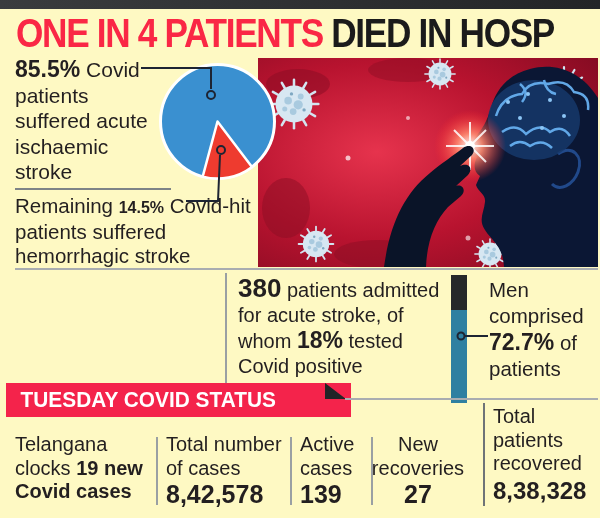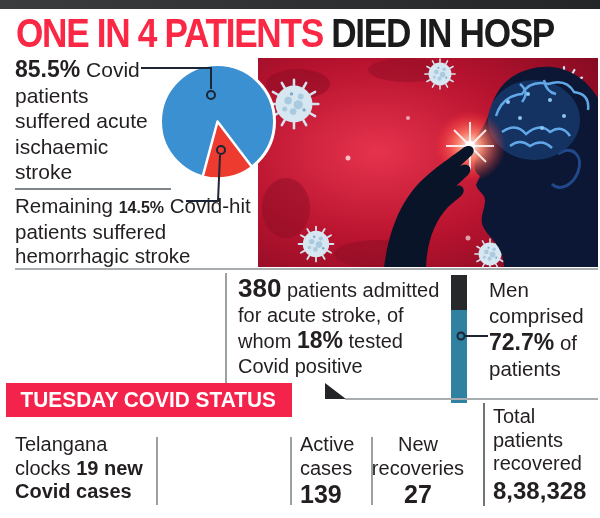--- a/index.html
+++ b/index.html
@@ -1,16 +1,16 @@
 <!DOCTYPE html>
 <html><head>
 <meta charset="utf-8">
 <style>
   html,body{margin:0;padding:0;background:#dfe1e0;}
-  .stage{position:relative;width:600px;height:518px;background:#ffffff;overflow:hidden;
+  .stage{position:relative;width:600px;height:518px;background:#fef9c3;overflow:hidden;
          font-family:"Liberation Sans","DejaVu Sans",sans-serif;color:#231f20;}
   .abs{position:absolute;}
   .topbar{left:0;top:0;width:600px;height:9px;background:linear-gradient(90deg,#3a3c3e,#232527);}
   .headline{left:16px;top:11px;font-size:40px;font-weight:bold;letter-spacing:-1.5px;
             white-space:nowrap;transform:scaleX(.88);transform-origin:left top;line-height:44px;}
   .hl-red{color:#fa2745;}
   .hl-black{color:#1b1b1b;}
   .callout1{left:15px;top:57px;width:142px;font-size:21px;line-height:25.5px;font-weight:500;}
   .callout1 .pct{font-weight:bold;font-size:23px;}
   .rule{background:#7e8487;}
@@ -18,21 +18,21 @@
   .callout2{left:15px;top:194px;width:242px;font-size:20.5px;line-height:24px;}
   .callout2 .pct{font-weight:bold;font-size:16px;}
   .fact{font-size:20px;line-height:25px;}
   .fact b{font-weight:bold;}
   .fact .big{font-size:26px;font-weight:bold;}
   .fact .mid{font-size:23px;font-weight:bold;}
   .vline{background:#9aa0a3;}
   .bar-col{left:451px;top:275px;width:16px;height:128px;display:flex;flex-direction:column;}
   .bar-rest{background:#26282a;}
   .bar-fill{background:#2f80a1;flex:0 0 auto;}
-  .banner{left:6px;top:383px;width:286px;height:34px;background:#f4234b;}
+  .banner{left:6px;top:383px;width:345px;height:34px;background:#f4234b;}
   .banner span{display:block;padding-left:15px;font-size:21.5px;font-weight:bold;color:#ffffff;
                line-height:34px;letter-spacing:0;transform:scaleX(.97);transform-origin:left;white-space:nowrap;}
   .banner-fold{left:325px;top:383px;width:0;height:0;border-bottom:16px solid #222427;border-right:21px solid transparent;}
   .stat{font-size:20px;line-height:23.5px;}
   .stat .value{font-weight:bold;font-size:25px;line-height:27px;margin-top:1px;}
   .stat b{font-weight:bold;}
   svg{display:block;}
   .noptr{pointer-events:none;}
 </style>
 </head>
@@ -167,20 +167,24 @@
     <span>TUESDAY COVID STATUS</span>
   </div>
   <div class="abs banner-fold"></div>
   <div class="abs rule-thin" style="left:345px;top:398px;width:253px;height:2px;"></div>
 
   <div class="abs stat" style="left:15px;top:433px;width:145px;">
     <span>Telangana clocks </span><b>19 new Covid cases</b>
   </div>
   <div class="abs vline" style="left:156px;top:437px;width:2px;height:68px;"></div>
 
+  <div class="abs stat" style="left:166px;top:433px;width:120px;">
+    <div class="label">Total number of cases</div>
+    <div class="value">8,42,578</div>
+  </div>
   <div class="abs vline" style="left:290px;top:437px;width:2px;height:68px;"></div>
 
   <div class="abs stat" style="left:300px;top:433px;width:70px;">
     <div class="label">Active cases</div>
     <div class="value">139</div>
   </div>
   <div class="abs vline" style="left:371px;top:437px;width:2px;height:68px;"></div>
 
   <div class="abs stat" style="left:368px;top:433px;width:100px;text-align:center;">
     <div class="label">New recoveries</div>

